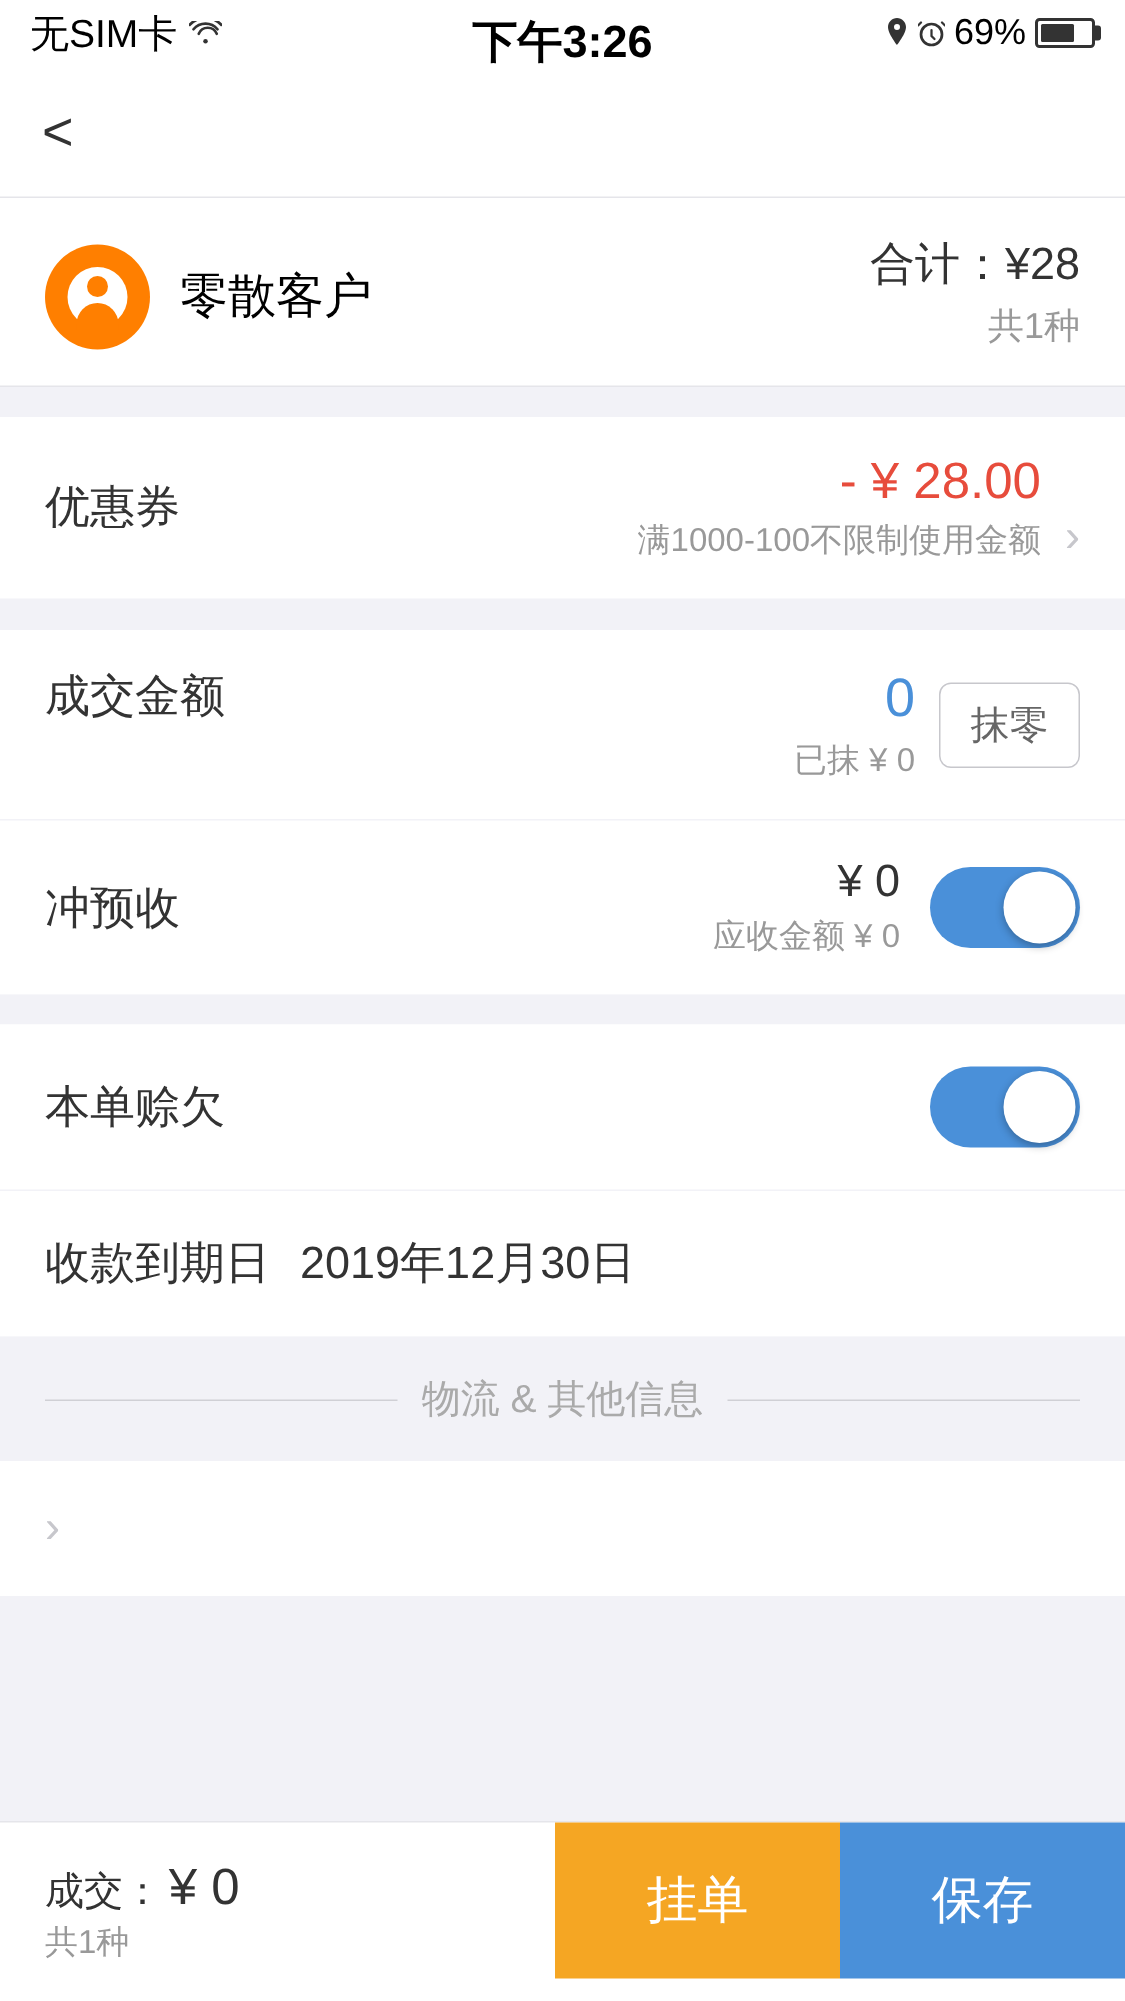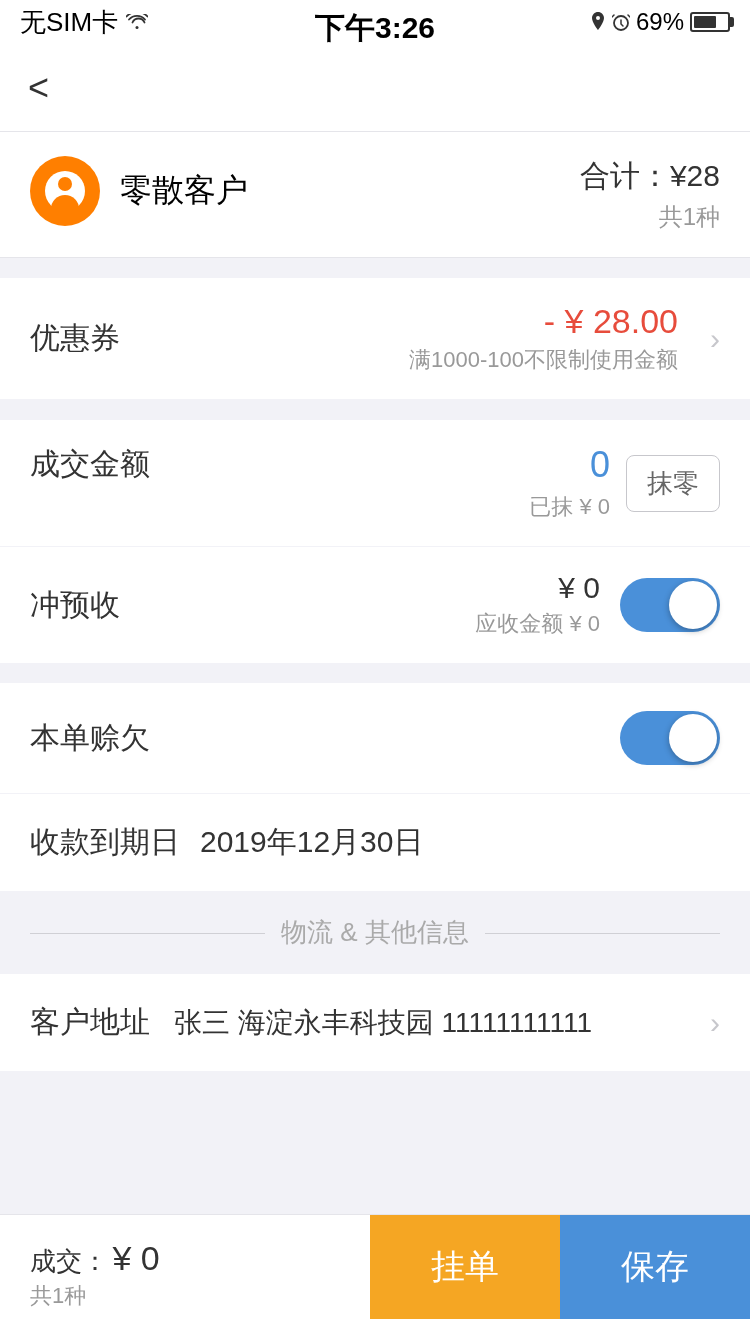--- a/index.html
+++ b/index.html
@@ -104,21 +104,21 @@
 
     
     .section-white {
       background: #fff;
       margin-bottom: 0;
     }
     .customer-row {
       background: #fff;
       padding: 24px 30px;
       display: flex;
-      align-items: flex-start;
+      align-items: flex-end;
       justify-content: space-between;
       border-bottom: 1px solid #e5e5ea;
     }
     .customer-left {
       display: flex;
       align-items: center;
       gap: 20px;
     }
     .customer-avatar {
       width: 70px;
@@ -194,22 +194,22 @@
       min-height: 90px;
       border-bottom: 1px solid #f2f2f7;
     }
     .row-label {
       font-size: 30px;
       color: #333;
       flex-shrink: 0;
     }
     .row-right {
       display: flex;
-      align-items: center;
-      gap: 32px;
+      align-items: flex-end;
+      gap: 16px;
     }
     .row-value-block {
       text-align: right;
     }
     .row-value-main {
       font-size: 34px;
       color: #e74c3c;
       font-weight: 500;
     }
     .row-value-sub {
@@ -556,24 +556,20 @@
       <span class="due-value">2019年12月30日</span>
     </div>
   </div>
 
   <div class="logistics-divider">
     <span class="logistics-text">物流 &amp; 其他信息</span>
   </div>
 
   <div class="section-card">
     <div class="address-row">
-      <div class="address-left">
-        <span class="address-label">客户地址</span>
-        <span class="address-value">张三 海淀永丰科技园 11111111111</span>
-      </div>
       <span class="chevron-right">›</span>
     </div>
   </div>
 
   <div class="bottom-spacer"></div>
 </div>
 
 <div class="bottom-bar">
   <div class="bottom-summary">
     <div>

